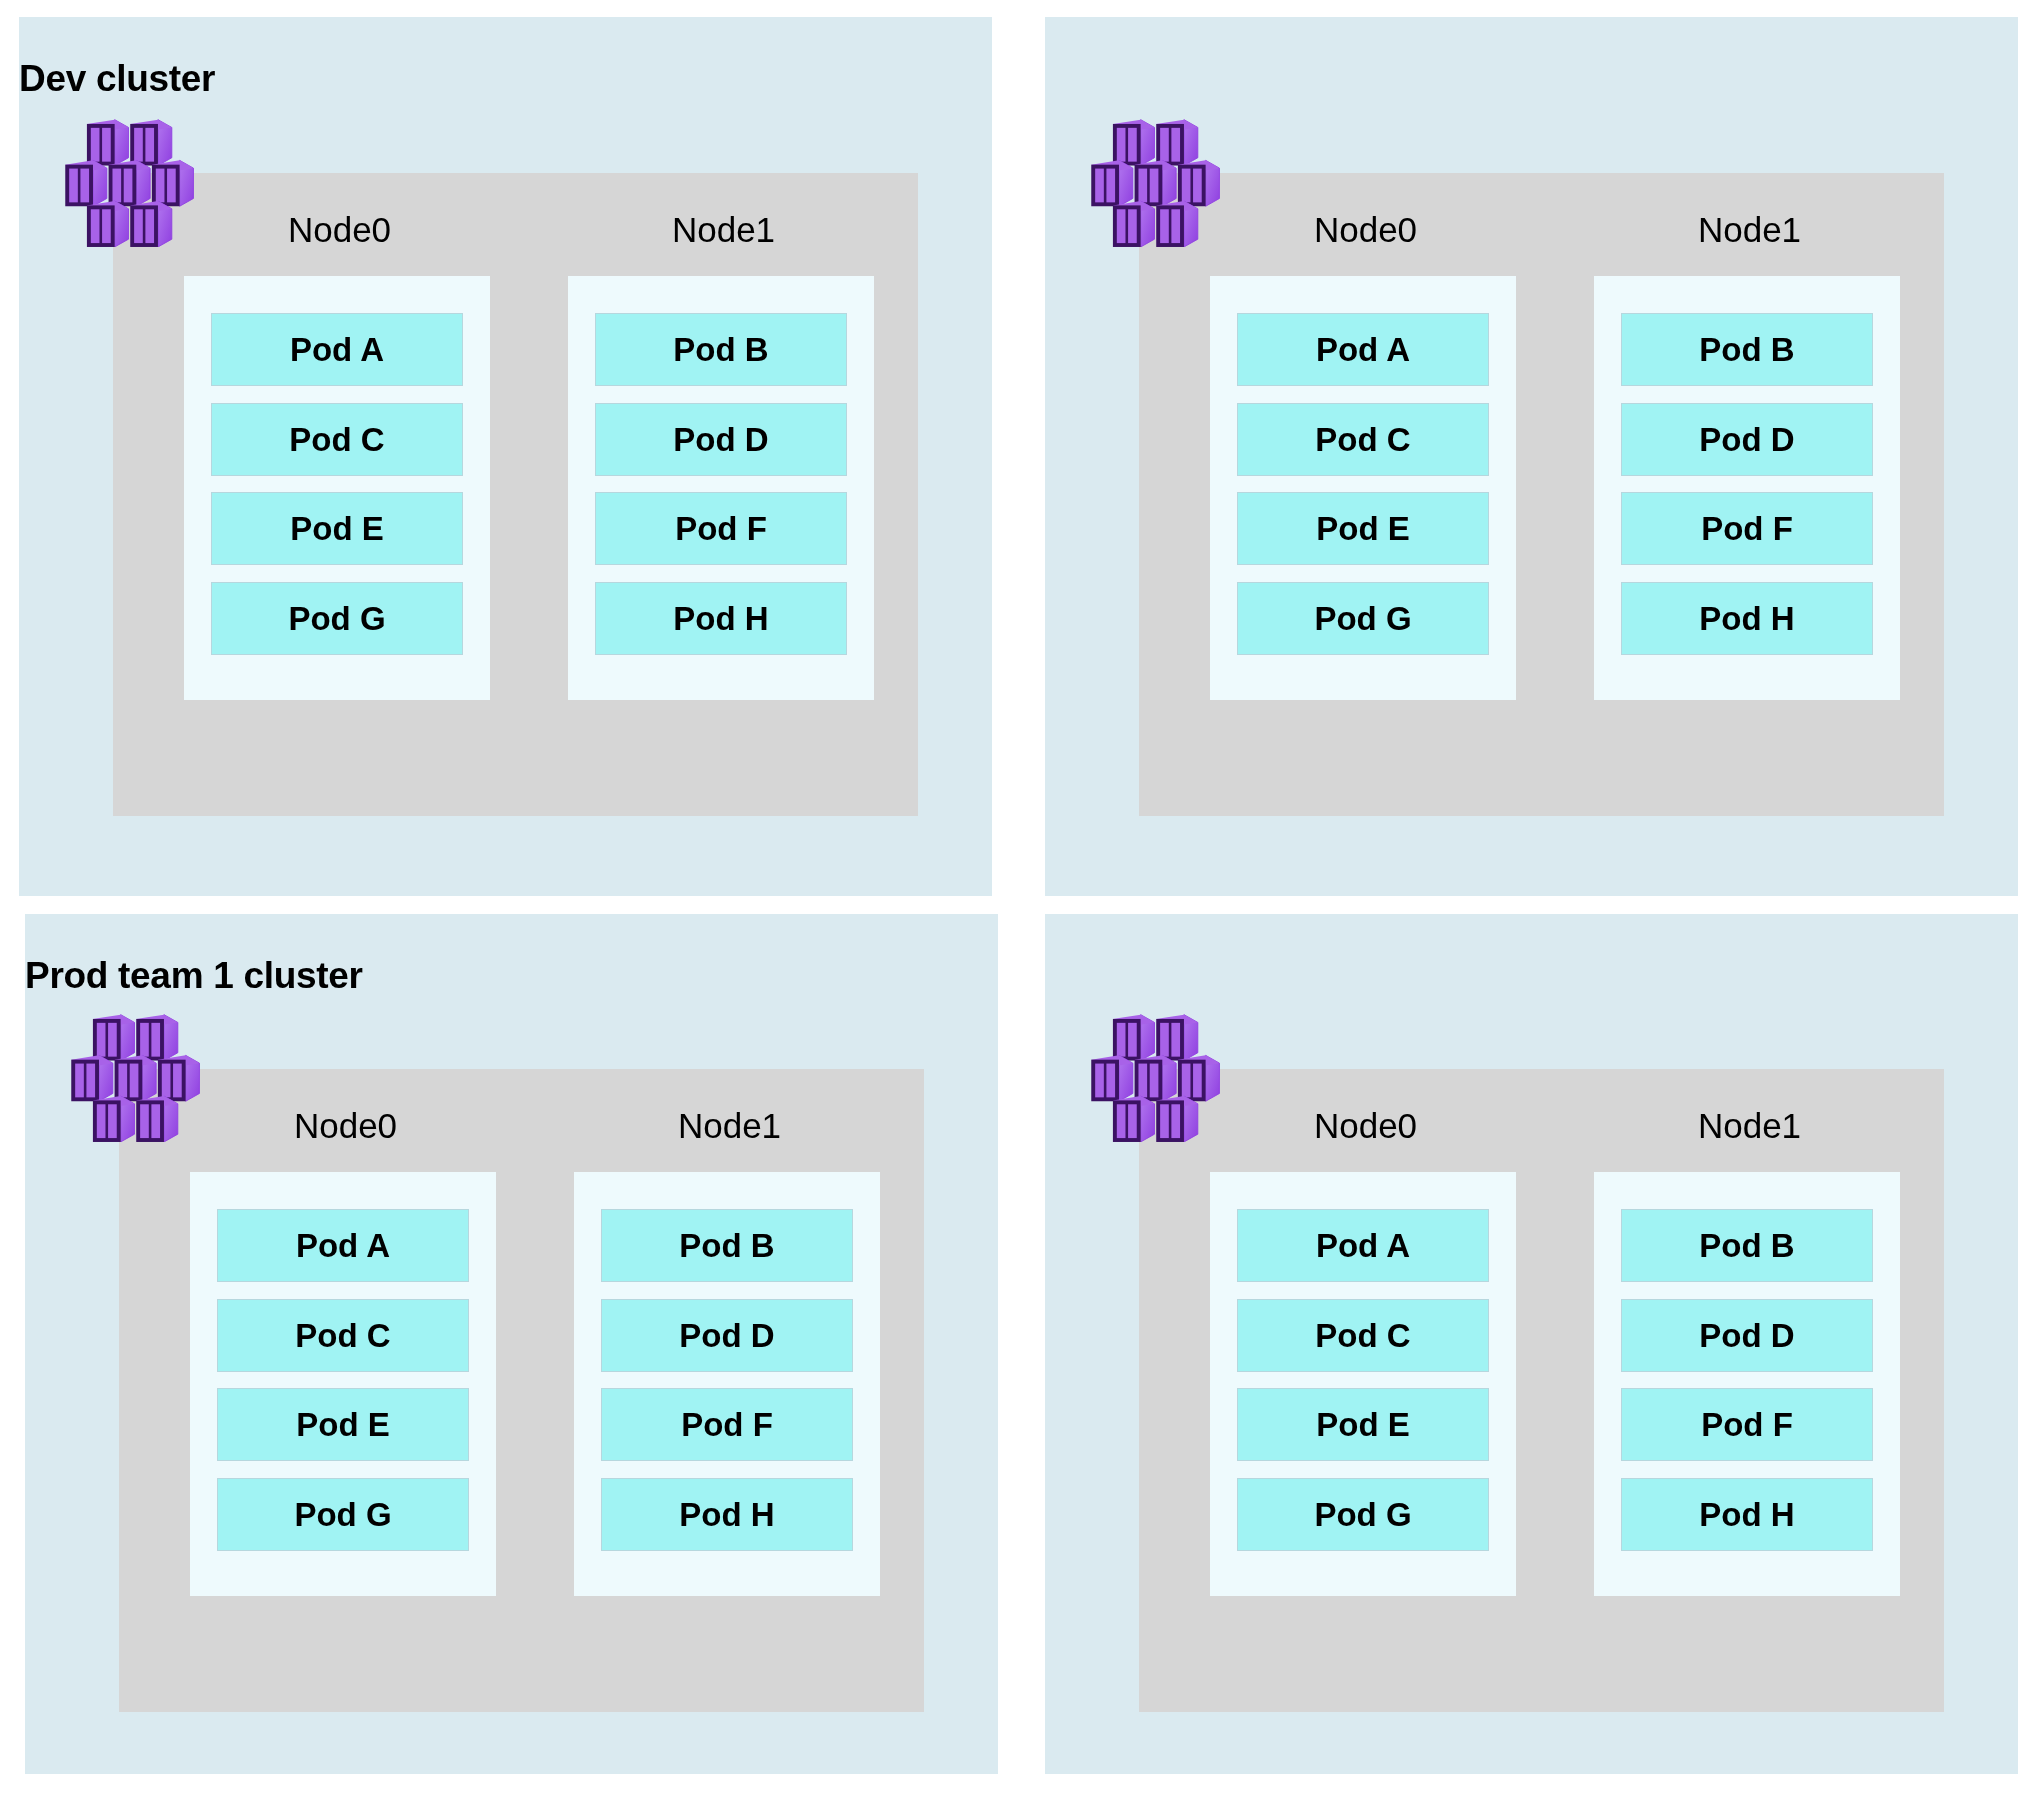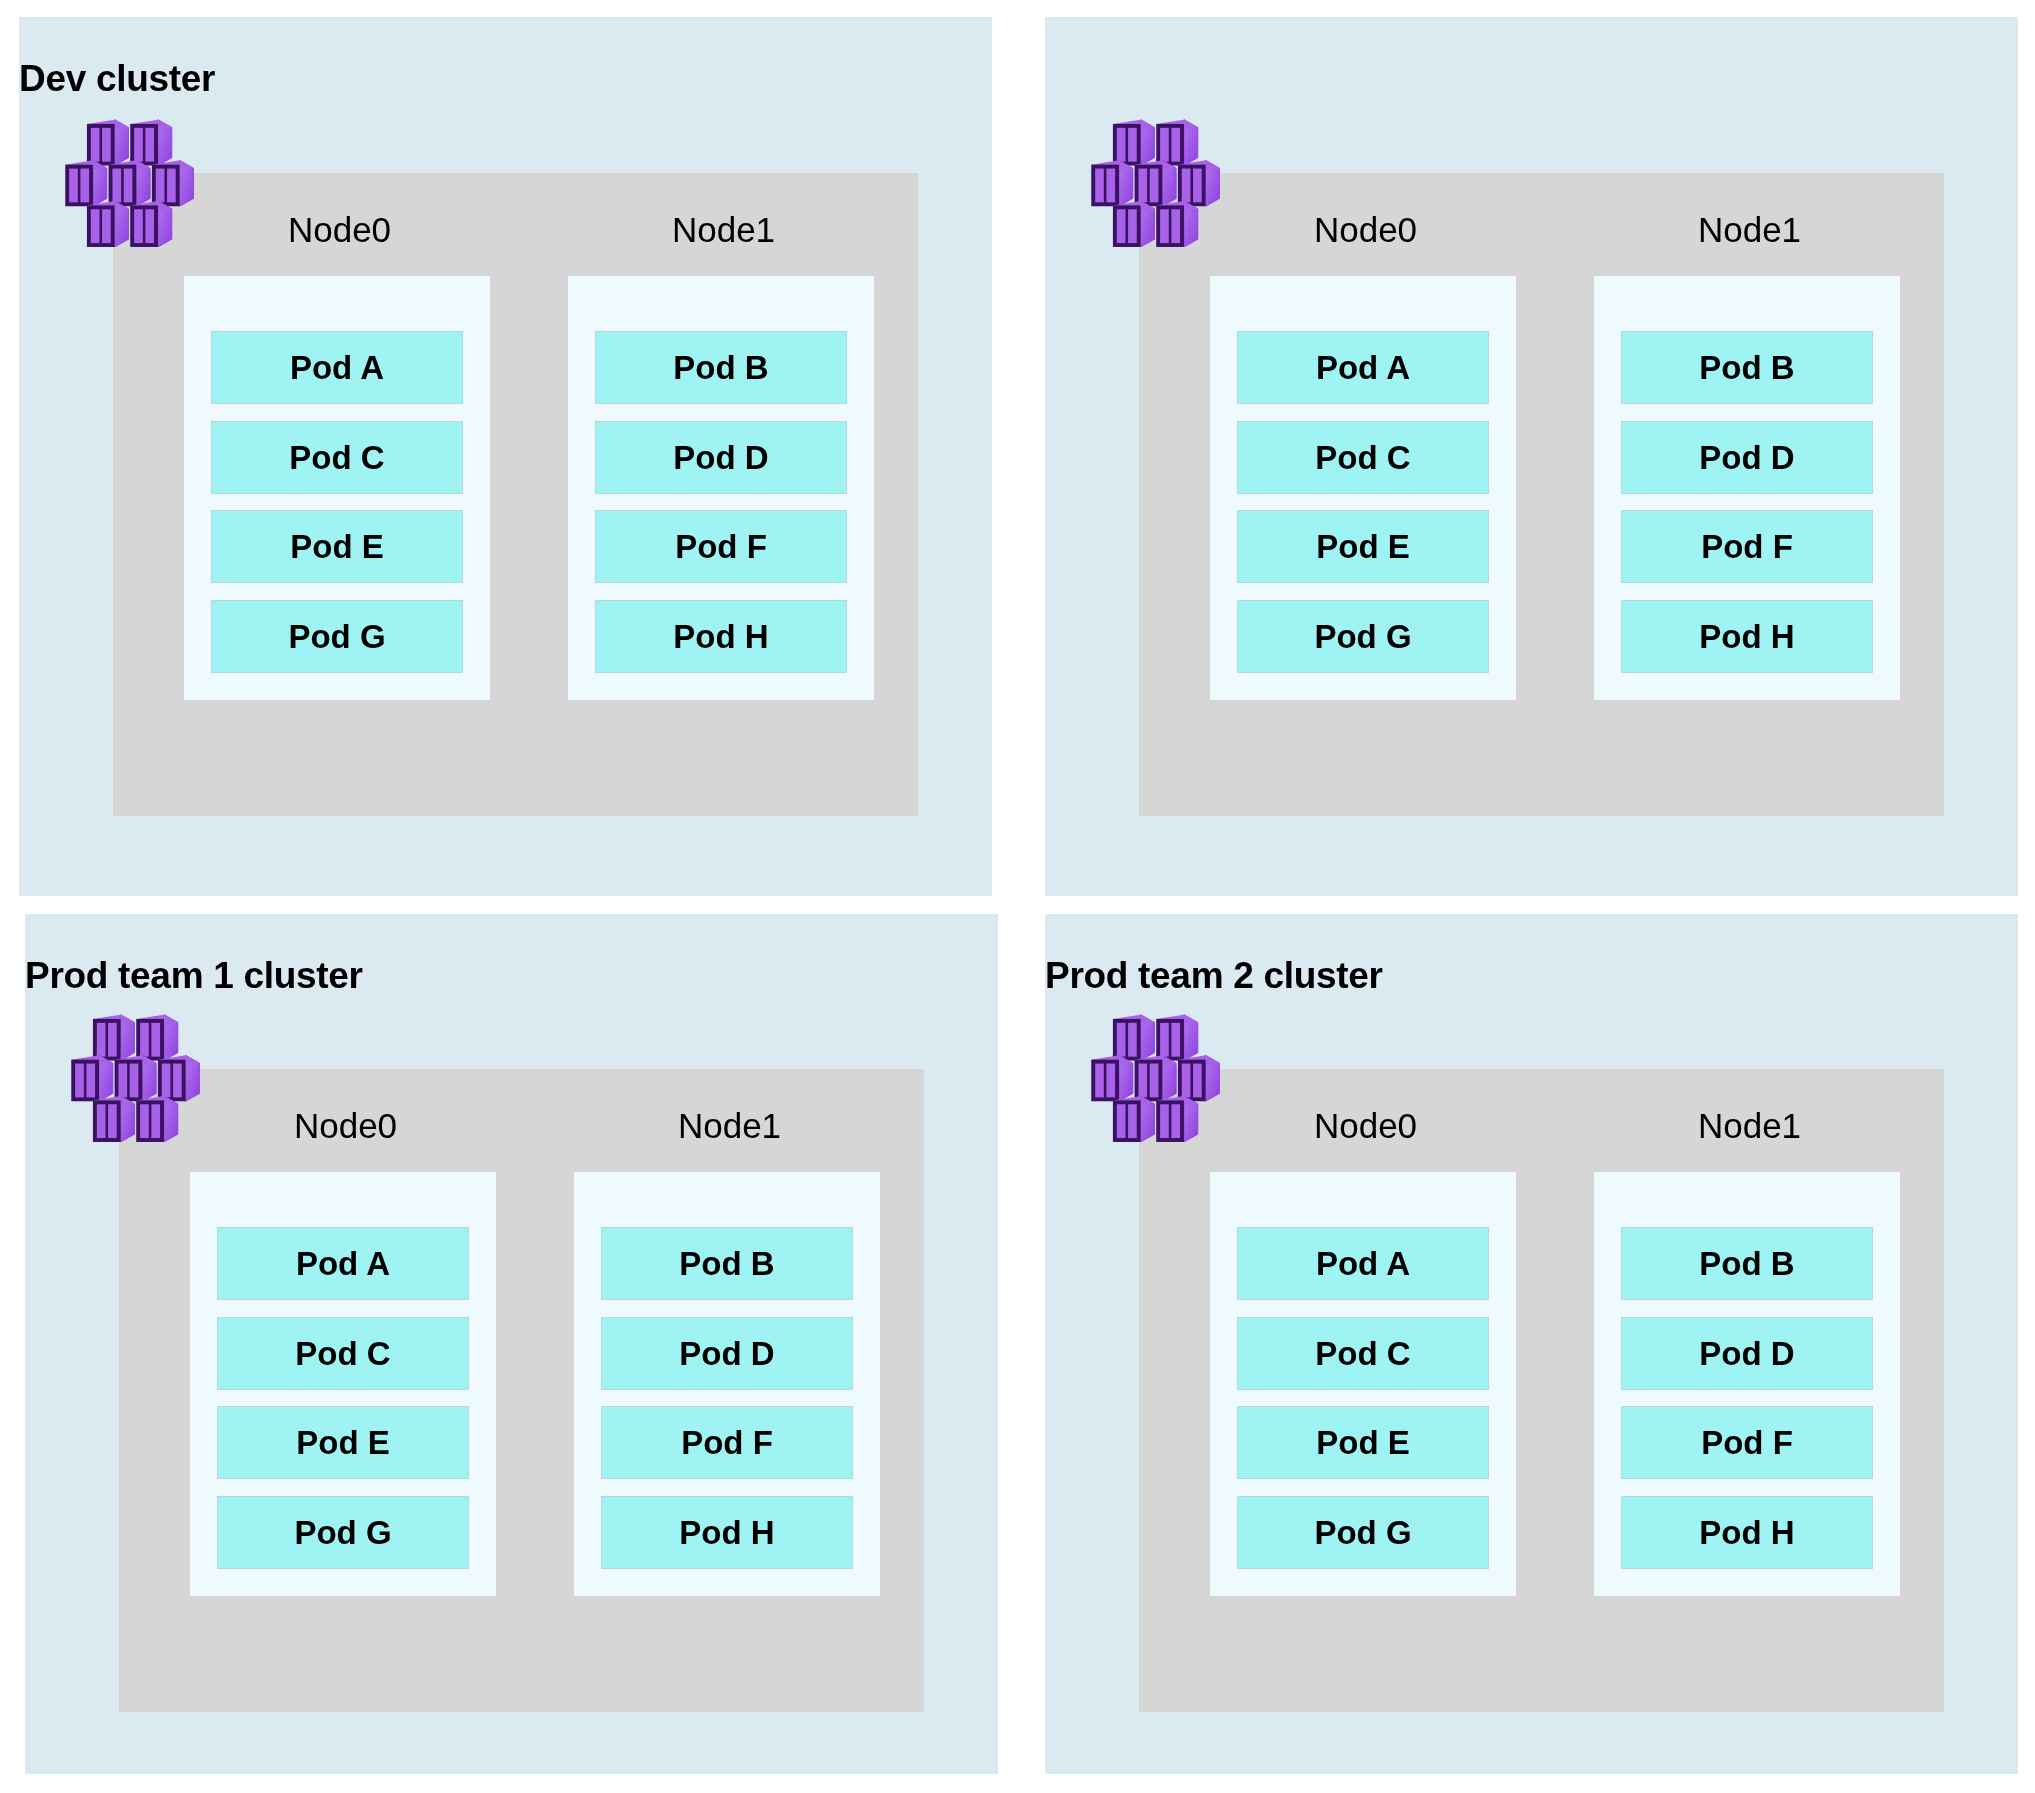--- a/index.html
+++ b/index.html
@@ -102,21 +102,20 @@
     height: 424px;
     background: #eefafd;
     box-sizing: border-box;
   }
 
   .pod-list {
     position: absolute;
     left: 27px;
     top: 37px;
     width: 252px;
-    margin-top: 18px;
   }
 
   .pod {
     width: 252px;
     height: 73px;
     background: #a0f3f3;
     border: 1.7px solid #b6d7de;
     box-sizing: border-box;
     margin-bottom: 16.5px;
     display: flex;
@@ -321,21 +320,20 @@
             <div class="pod">
                 <span class="pod-label">Pod H</span>
               </div>
           </div>
         </div>
       </div>
     </div>
   </div>
 
   <div class="cluster-panel p-br">
-    <div class="cluster-title">Prod team 2 cluster</div>
 
     <span class="k8s-icon">
       <svg viewBox="0 0 172 150" width="149" height="130" xmlns="http://www.w3.org/2000/svg">
         <use href="#cube" x="36" y="0"></use>
         <use href="#cube" x="86" y="0"></use>
         <use href="#cube" x="11" y="47"></use>
         <use href="#cube" x="61" y="47"></use>
         <use href="#cube" x="111" y="47"></use>
         <use href="#cube" x="36" y="94"></use>
         <use href="#cube" x="86" y="94"></use>

